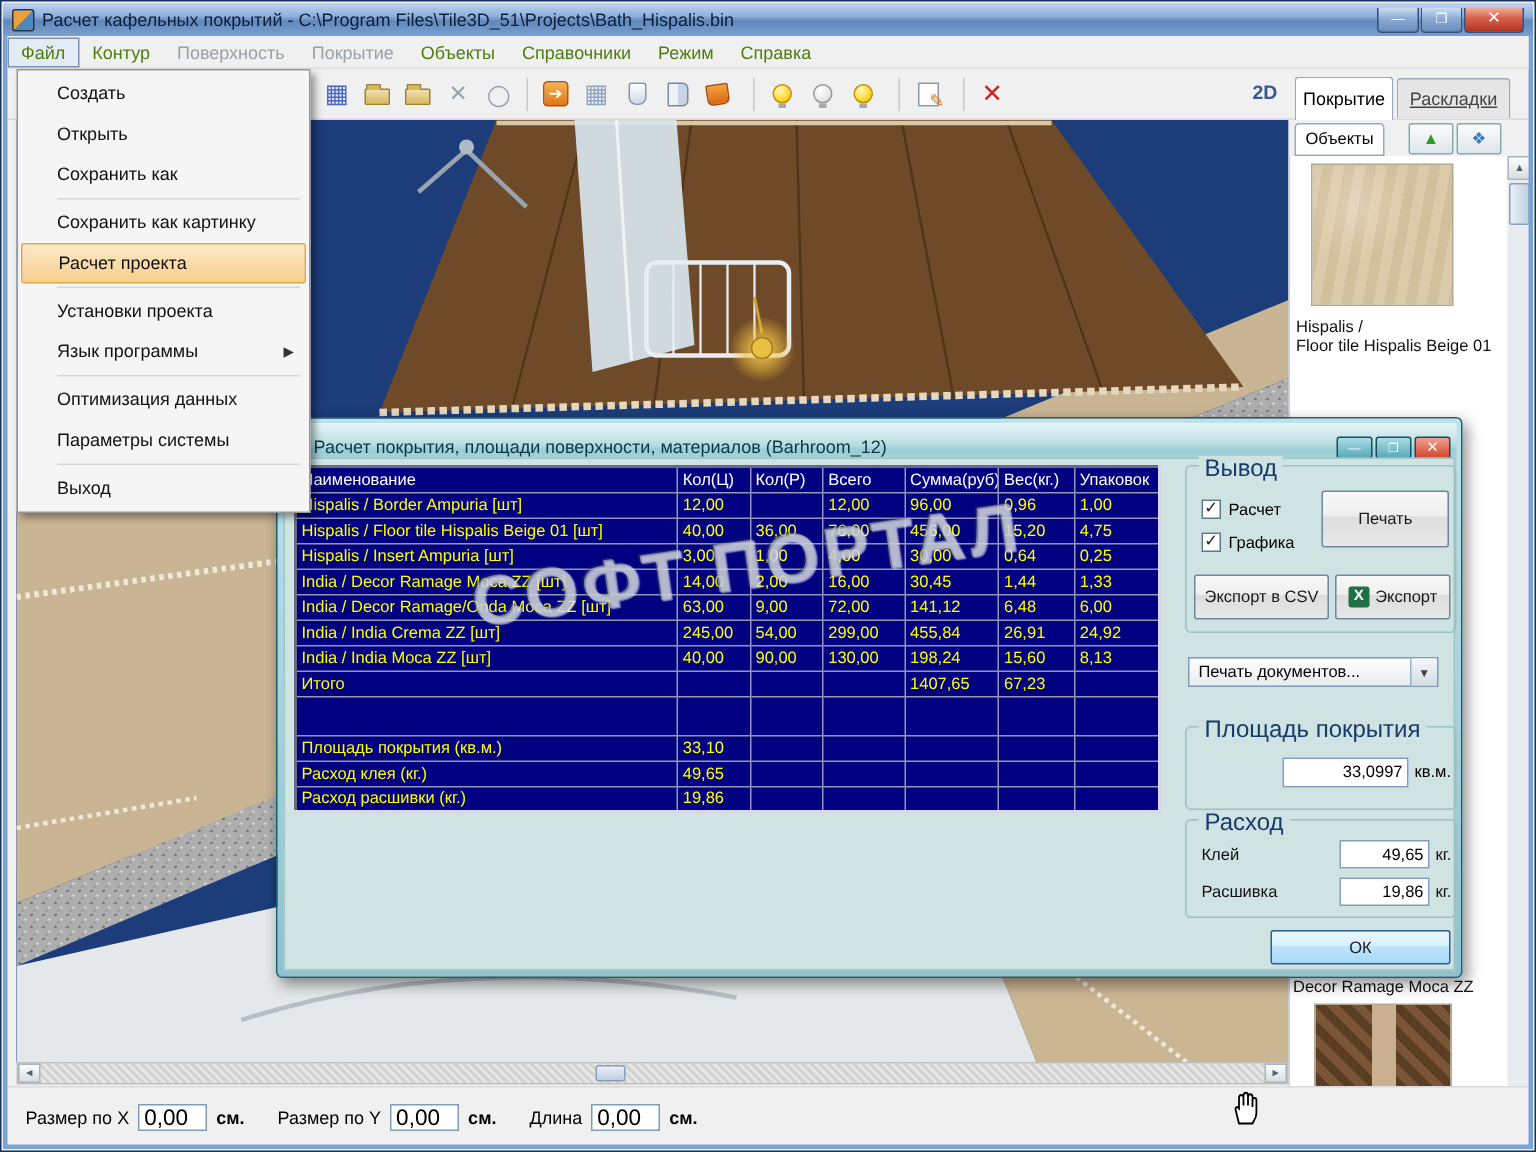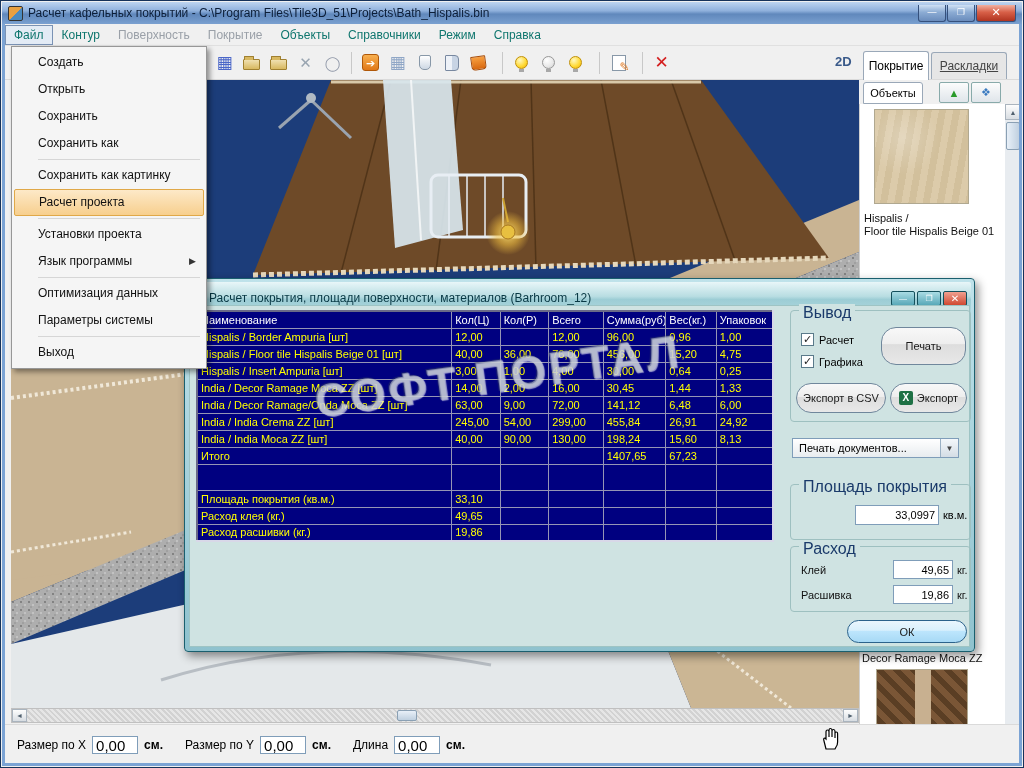--- a/index.html
+++ b/index.html
@@ -19,21 +19,21 @@
   .win-btns { margin-left:auto; display:flex; }
   .wb { width:28px; height:17px; border:1px solid #35507c; border-top:none; border-radius:0 0 3px 3px;
     display:flex; align-items:center; justify-content:center; color:#fff; font-size:9px; line-height:1;
     background:linear-gradient(#cfe0f4,#8cacd4 45%,#6a8cbc); margin-left:1px; }
   .wb.close { width:40px; background:linear-gradient(#f0b0a0,#d86048 45%,#b03420); }
   .wb.min::after{content:"—";} .wb.max::after{content:"❐";} .wb.close::after{content:"✕"; font-size:11px;}
 
   
   .menubar { position:absolute; left:4px; top:23px; right:4px; height:22px; background:#f0f0f0;
     display:flex; align-items:center; z-index:6; border-bottom:1px solid #e0e0e0; }
-  .menu-item { padding:3px 9px; color:#0f766e; }
+  .menu-item { padding:3px 9px; color:#4d7c0f; }
   .menu-item.pressed { border:1px solid #7a92b4; background:#e3ebf5; padding:2px 8px; }
   .menu-item.disabled { color:#9aa0a8; }
 
   
   .toolbar { position:absolute; left:4px; top:45px; right:4px; height:34px; background:#f0f0f0;
     display:flex; align-items:center; padding-left:206px; z-index:4; border-bottom:1px solid #dadada; }
   .tbtn { width:27px; height:27px; display:flex; align-items:center; justify-content:center;
     border:1px solid transparent; border-radius:2px; }
   .tsep { width:1px; height:22px; background:#c8c8c8; margin:0 5px; }
   .g { margin-left:10px; }
@@ -148,21 +148,21 @@
   
   .grp { position:absolute; border:1px solid #9ec0c0; border-radius:4px; }
   .grp-label { position:absolute; top:-7px; left:8px; background:#cfe3e2; padding:0 4px; font-size:16px; color:#1a3a6a; }
   .grp-out { left:600px; top:4px; width:181px; height:112px; }
   .grp-area { left:600px; top:178px; width:181px; height:56px; }
   .grp-cons { left:600px; top:240px; width:181px; height:66px; }
   .chk-row { position:absolute; left:10px; display:flex; align-items:center; gap:5px; font-size:11px; }
   .cb { width:13px; height:13px; background:#fff; border:1px solid #5a7a8a; font-size:11px; line-height:11px;
     text-align:center; color:#222; }
   .cb.on::after { content:"✓"; }
-  .btn { border:1px solid #70879c; border-radius:15px; font-size:11px; color:#1a1a1a; text-align:center;
+  .btn { border:1px solid #70879c; border-radius:2px; font-size:11px; color:#1a1a1a; text-align:center;
     background:linear-gradient(#f8f8f8,#eeeeee 45%,#dddddd 46%,#e8e8e8); display:flex; align-items:center; justify-content:center; gap:4px; }
   .btn-print { position:absolute; left:90px; top:16px; width:85px; height:38px; }
   .btn-csv { position:absolute; left:5px; top:72px; width:90px; height:30px; }
   .btn-exp { position:absolute; left:99px; top:72px; width:77px; height:30px; }
   .xls { width:14px; height:14px; background:#1e7145; border-radius:2px; color:#fff; font-size:10px; font-weight:bold;
     line-height:14px; text-align:center; }
   .combo { position:absolute; left:602px; top:132px; width:167px; height:20px; border:1px solid #7f9db9;
     background:linear-gradient(#ffffff,#e8ecef); display:flex; align-items:center; font-size:11px; padding-left:6px; }
   .combo-arrow { margin-left:auto; width:18px; height:18px; border-left:1px solid #9ab0c4; font-size:8px; color:#444;
     display:flex; align-items:center; justify-content:center; background:linear-gradient(#f4f8fb,#d4dde5); }
@@ -366,21 +366,20 @@
     <input class="sbox" value="0,00" style="">
     <span class="su">см.</span>
     <span>Длина</span>
     <input class="sbox" value="0,00" style="">
     <span class="su">см.</span>
   </div>
 
   <div class="file-menu">
     <div class="fm-item">Создать</div>
     <div class="fm-item">Открыть</div>
-    <div class="fm-item">Сохранить</div>
     <div class="fm-item">Сохранить как</div>
     <div class="fm-sep"></div>
     <div class="fm-item">Сохранить как картинку</div>
     <div class="fm-item hl">Расчет проекта</div>
     <div class="fm-sep"></div>
     <div class="fm-item">Установки проекта</div>
     <div class="fm-item"><span>Язык программы</span><span class="sub-arrow">▶</span></div>
     <div class="fm-sep"></div>
     <div class="fm-item">Оптимизация данных</div>
     <div class="fm-item">Параметры системы</div>

